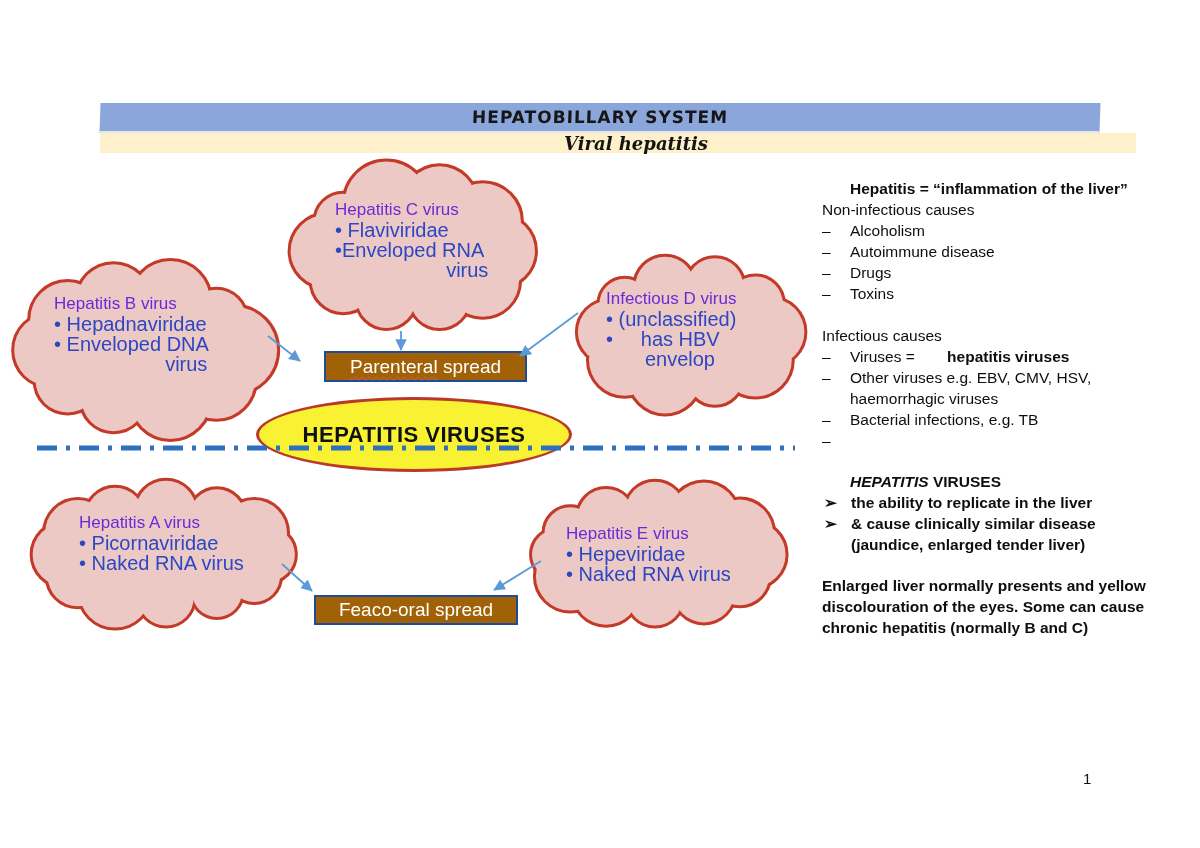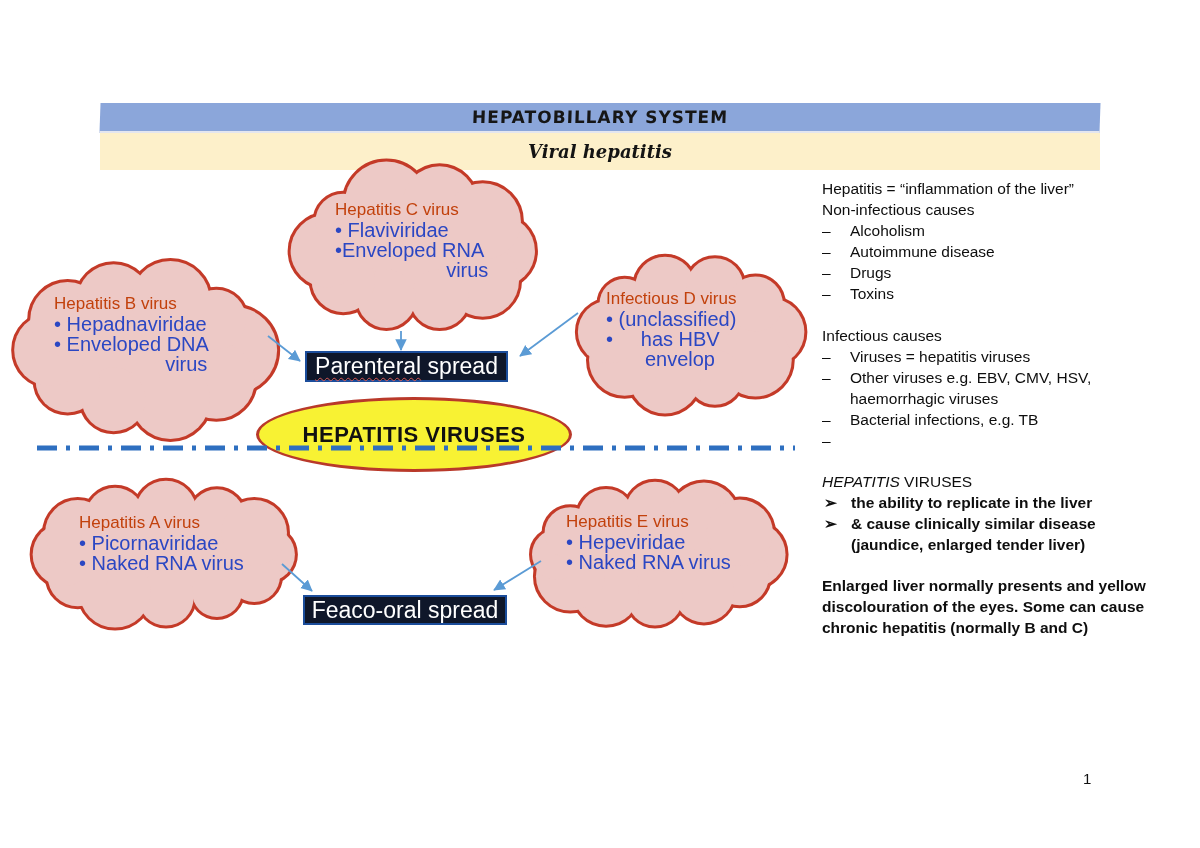--- a/index.html
+++ b/index.html
@@ -4,59 +4,59 @@
 <style>
   html,body{margin:0;padding:0;background:#fff;}
   #page{position:relative;width:1200px;height:848px;background:#ffffff;overflow:hidden;
         font-family:"Liberation Sans",sans-serif;color:#101010;}
 
   
   .band{position:absolute;left:100px;width:1000px;display:flex;align-items:center;justify-content:center;}
   .band-blue{top:103px;height:28px;background:#8ba6da;border-bottom:2px solid #e4e6ef;
              font-family:"DejaVu Sans",sans-serif;font-weight:bold;font-size:17px;
              letter-spacing:1px;color:#161616;transform:skewX(-2deg);}
-  .band-yellow{top:133px;height:37px;background:#fdf0ca;
+  .band-yellow{top:133px;height:20px;background:#fdf0ca;
                font-family:"DejaVu Serif",serif;font-style:italic;font-weight:bold;
-               font-size:18px;color:#141414;}
+               font-size:18px;color:#141414;padding-left:36px;}
 
   
   .cloud{position:absolute;}
   .cloud svg{position:absolute;left:0;top:0;overflow:visible;}
   .cloud-text{position:absolute;z-index:3;}
-  .cloud-title{font-size:17px;line-height:21px;color:#c2410c;white-space:pre;}
+  .cloud-title{font-size:17px;line-height:21px;color:#6d28d9;white-space:pre;}
   .cloud-line{font-size:20px;line-height:20px;color:#2b47c3;white-space:pre;}
   #cloud-c{left:292px;top:166px;width:242px;height:170px;}
   #cloud-b{left:14px;top:262px;width:256px;height:176px;}
   #cloud-d{left:576px;top:251px;width:228px;height:162px;}
   #cloud-a{left:34px;top:481px;width:264px;height:147px;}
   #cloud-e{left:527px;top:481px;width:256px;height:147px;}
   #cloud-c .cloud-text{left:43px;top:33px;}
   #cloud-b .cloud-text{left:40px;top:31px;}
   #cloud-d .cloud-text{left:30px;top:37px;}
   #cloud-a .cloud-text{left:45px;top:31px;}
-  #cloud-e .cloud-text{left:39px;top:30px;}
+  #cloud-e .cloud-text{left:39px;top:42px;}
 
   
-  .spread-box{position:absolute;background:#0f172a;border:2px solid #1b4d9b;color:#ffffff;
-              display:flex;align-items:center;justify-content:center;font-size:23px;z-index:4;}
+  .spread-box{position:absolute;background:#a16207;border:2px solid #1b4d9b;color:#ffffff;
+              display:flex;align-items:center;justify-content:center;font-size:19px;z-index:4;margin-left:19px;}
   #parenteral-box{left:305px;top:351px;width:199px;height:27px;}
-  #feaco-box{left:303px;top:595px;width:200px;height:26px;}
+  #feaco-box{left:295px;top:595px;width:200px;height:26px;}
   .wavy{text-decoration-line:underline;text-decoration-style:wavy;
         text-decoration-color:#d85a55;text-decoration-thickness:1px;text-underline-offset:3px;}
   .center-ellipse{position:absolute;left:256px;top:397px;width:310px;height:69px;
                   background:#f8f233;border:3px solid #b9392a;border-radius:50%;
                   display:flex;align-items:center;justify-content:center;
                   font-weight:bold;font-size:22px;letter-spacing:.5px;color:#111;z-index:4;}
 
   #overlay{position:absolute;left:0;top:0;z-index:6;pointer-events:none;}
 
   
   .right-panel{position:absolute;left:822px;top:178px;width:350px;
                font-size:15.5px;line-height:21px;color:#0e0e0e;}
-  .b{font-weight:normal;}
+  .b{font-weight:bold;margin-left:28px;}
   .sb{font-weight:700;}
   .it{font-style:italic;}
   .rp-gap{height:21px;}
   .rp-gap-s{height:20px;}
   .dash-row{display:flex;}
   .dash-cell{width:28px;flex:none;}
   .arrow-row{display:flex;font-weight:bold;}
   .arrow-cell{width:27px;flex:none;padding-left:2px;}
 
   .page-num{position:absolute;left:1083px;top:770px;font-size:15px;color:#111;}

